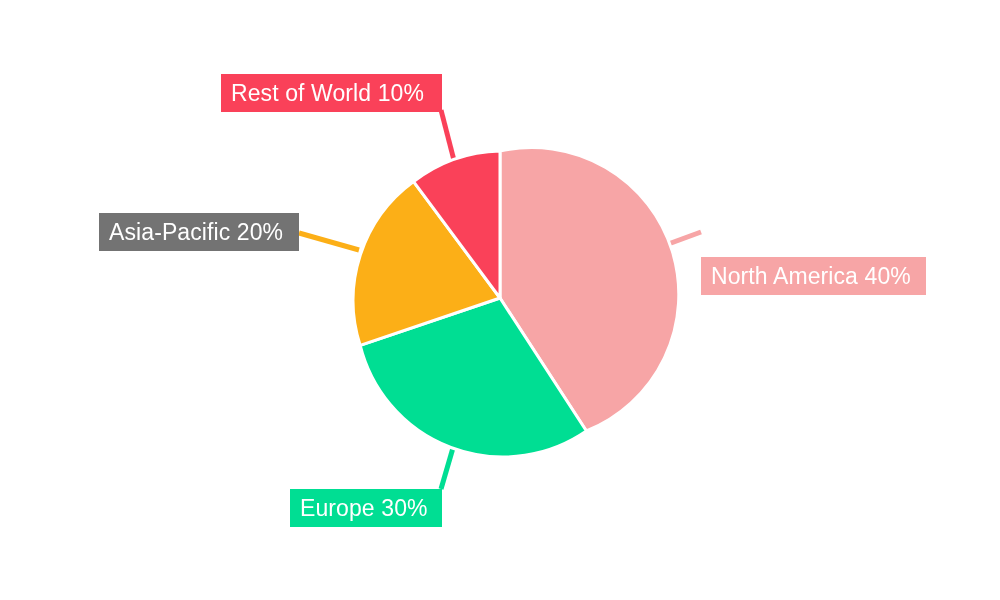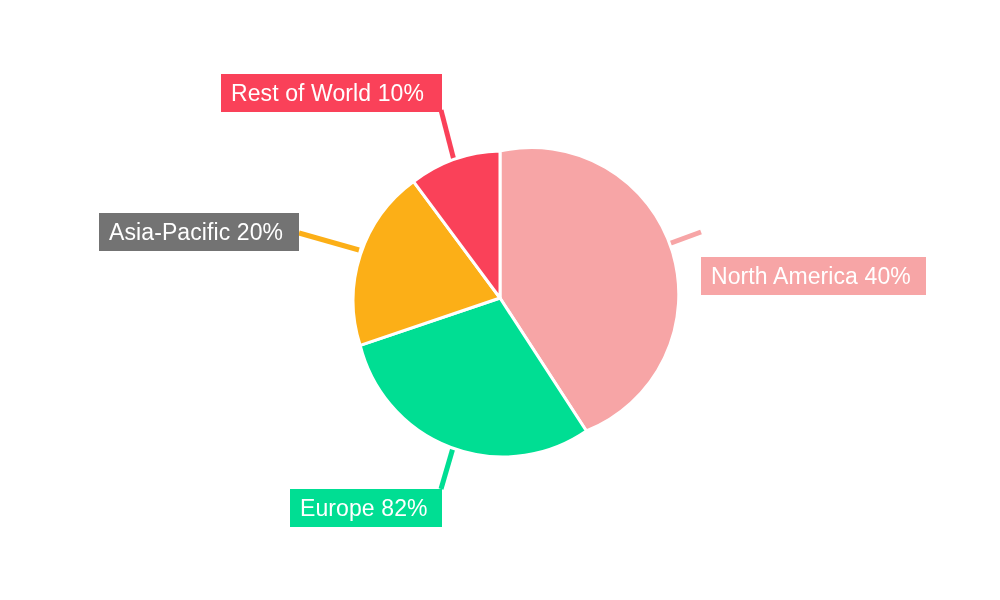--- a/index.html
+++ b/index.html
@@ -62,21 +62,21 @@
       <path fill="#FCAF17" d="M 500 298 L 360.2 345.4 A 147 147 0 0 1 413.6 181.6 Z"></path>
       <path fill="#FA4159" d="M 500 298 L 413.6 181.6 A 147 147 0 0 1 500 151 Z"></path>
     </g>
   </svg>
 
   <div class="callout-label align-left" style="left:701px; top:213px; width:225px; background:#F7A5A6;margin-top:44px;">
     <span>North America 40%</span>
   </div>
 
   <div class="callout-label align-left" style="left:290px; top:489px; width:152px; background:#00DE93;">
-    <span>Europe 82%</span>
+    <span>Europe 30%</span>
   </div>
 
   <div class="callout-label align-left" style="left:99px; top:213px; width:200px; background:#737373;">
     <span>Asia-Pacific 20%</span>
   </div>
 
   <div class="callout-label align-left" style="left:221px; top:74px; width:221px; background:#FA4159;">
     <span>Rest of World 10%</span>
   </div>
 

